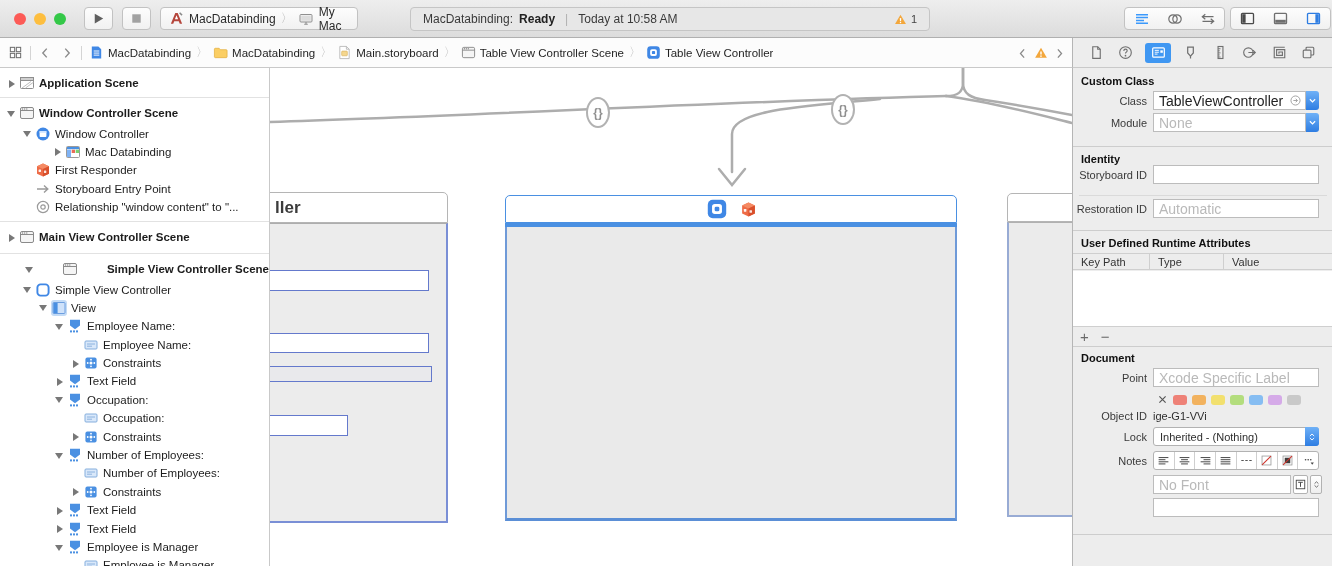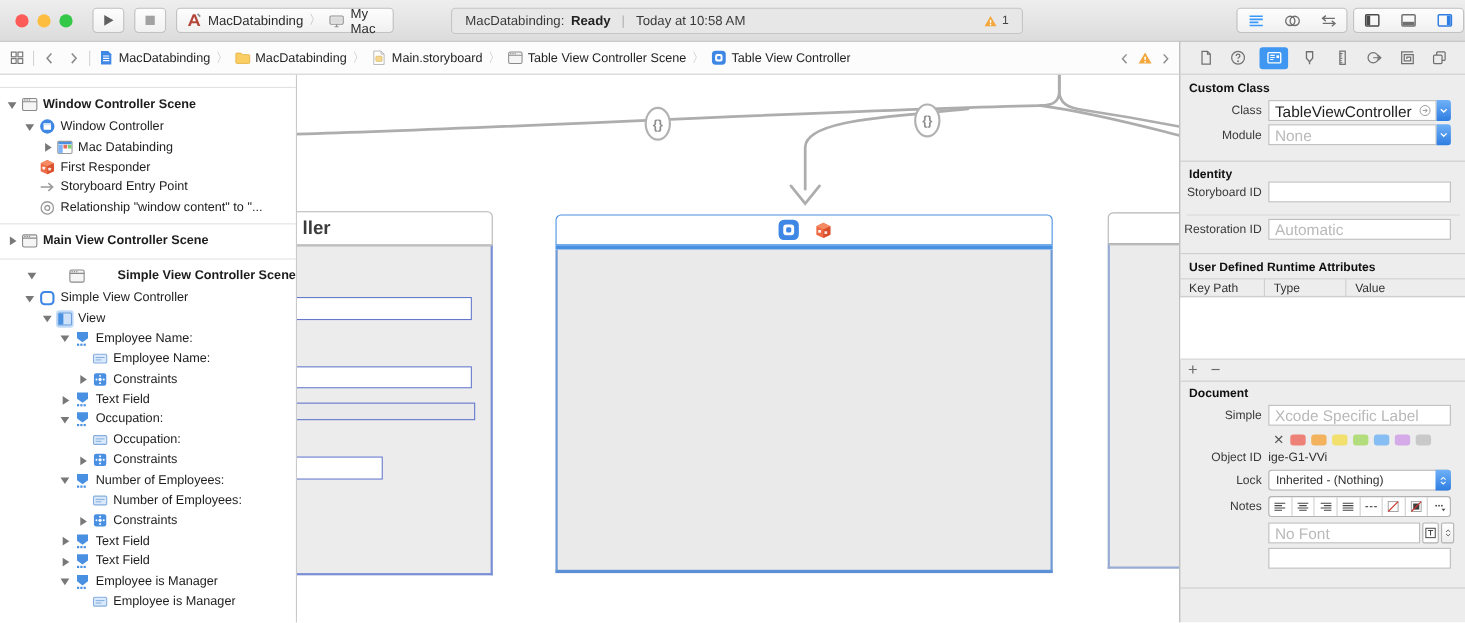--- a/index.html
+++ b/index.html
@@ -390,20 +390,31 @@
       <span class="ic" style="width: 15px; height: 15px;">
         <svg xmlns="http://www.w3.org/2000/svg" viewBox="0 0 16 16">
           <rect x="2.4" y="5.4" width="8.2" height="8.2" rx="1" fill="none" stroke="#707070" stroke-width="1.2"></rect>
           <path d="M5.4 5.4V3.4c0-.6.4-1 1-1h6.2c.6 0 1 .4 1 1v6.2c0 .6-.4 1-1 1h-2" fill="none" stroke="#707070" stroke-width="1.2"></path>
         </svg>
       </span>
     </span>
   </div>
 
 <div id="outline">
+    <div class="orow bold" style="padding-left: 6px;">
+      <span class="disc right"></span>
+      <span class="oicon ic">
+        <svg xmlns="http://www.w3.org/2000/svg" viewBox="0 0 16 16">
+          <rect x="1.5" y="2.5" width="13" height="11" rx="1" fill="#fff" stroke="#8e8e8e"></rect>
+          <rect x="1.5" y="2.5" width="13" height="3" fill="#cfcfcf" stroke="#8e8e8e"></rect>
+          <path d="M3 13l9-6.5M6.5 13l8-5.8" stroke="#bdbdbd"></path>
+        </svg>
+      </span>
+      <span class="olabel">Application Scene</span>
+    </div>
     <div class="orow bold sec" style="padding-left: 6px;">
       <span class="disc down"></span>
       <span class="oicon ic">
         <svg xmlns="http://www.w3.org/2000/svg" viewBox="0 0 16 16">
           <rect x="1.5" y="2.5" width="13" height="11" rx="1.5" fill="#f5f5f5" stroke="#8a8a8a"></rect>
           <path d="M1.5 5.5h13" stroke="#8a8a8a"></path>
           <circle cx="3.6" cy="4" r=".7" fill="#8a8a8a"></circle>
           <circle cx="5.7" cy="4" r=".7" fill="#8a8a8a"></circle>
           <circle cx="7.8" cy="4" r=".7" fill="#8a8a8a"></circle>
         </svg>
@@ -414,21 +425,21 @@
       <span class="disc down"></span>
       <span class="oicon ic">
         <svg xmlns="http://www.w3.org/2000/svg" viewBox="0 0 16 16">
           <circle cx="8" cy="8" r="6.5" fill="#3f87e5"></circle>
           <rect x="4.6" y="5" width="6.8" height="6" rx=".8" fill="#fff"></rect>
           <rect x="4.6" y="5" width="6.8" height="1.8" fill="#cfe4ff"></rect>
         </svg>
       </span>
       <span class="olabel">Window Controller</span>
     </div>
-    <div class="orow" style="padding-left: 38px;">
+    <div class="orow" style="padding-left: 52px;">
       <span class="disc right"></span>
       <span class="oicon ic">
         <svg xmlns="http://www.w3.org/2000/svg" viewBox="0 0 16 16">
           <rect x="1.5" y="2.5" width="13" height="11" rx="1" fill="#fff" stroke="#9a9a9a"></rect>
           <rect x="2" y="3" width="12" height="2.2" fill="#4a90e2"></rect>
           <rect x="2" y="5.7" width="4" height="7.3" fill="#7fb3f5"></rect>
           <rect x="6.7" y="5.7" width="3.3" height="3.3" fill="#e86c5a"></rect>
           <rect x="10.7" y="5.7" width="3.3" height="3.3" fill="#7ccf6f"></rect>
         </svg>
       </span>
@@ -787,21 +798,21 @@
     <span class="c" style="flex:1">Value</span>
   </div>
   <div class="udra-body" style="top:203px"></div>
   <div class="pm" style="top:260px;left:7px">
     <span>+</span>
     <span>−</span>
   </div>
   <div class="divline" style="top:278px"></div>
   <div class="hdr" style="top:284px">Document</div>
   <div class="irow" style="top:300px">
-    <span class="ilabel">Simple</span>
+    <span class="ilabel">Point</span>
     <input class="ifield" style="width: 166px;" placeholder="Xcode Specific Label">
   </div>
   <div class="swrow" style="top:326px;left:84px" id="swatches">
       <span class="ic" style="width: 11px; height: 11px;">
         <svg xmlns="http://www.w3.org/2000/svg" viewBox="0 0 16 16">
           <path d="M3.5 3.5l9 9M12.5 3.5l-9 9" stroke="#555" stroke-width="1.7"></path>
         </svg>
       </span>
       <span class="swatch" style="background: rgb(238, 129, 119);"></span>
       <span class="swatch" style="background: rgb(242, 178, 94);"></span>

